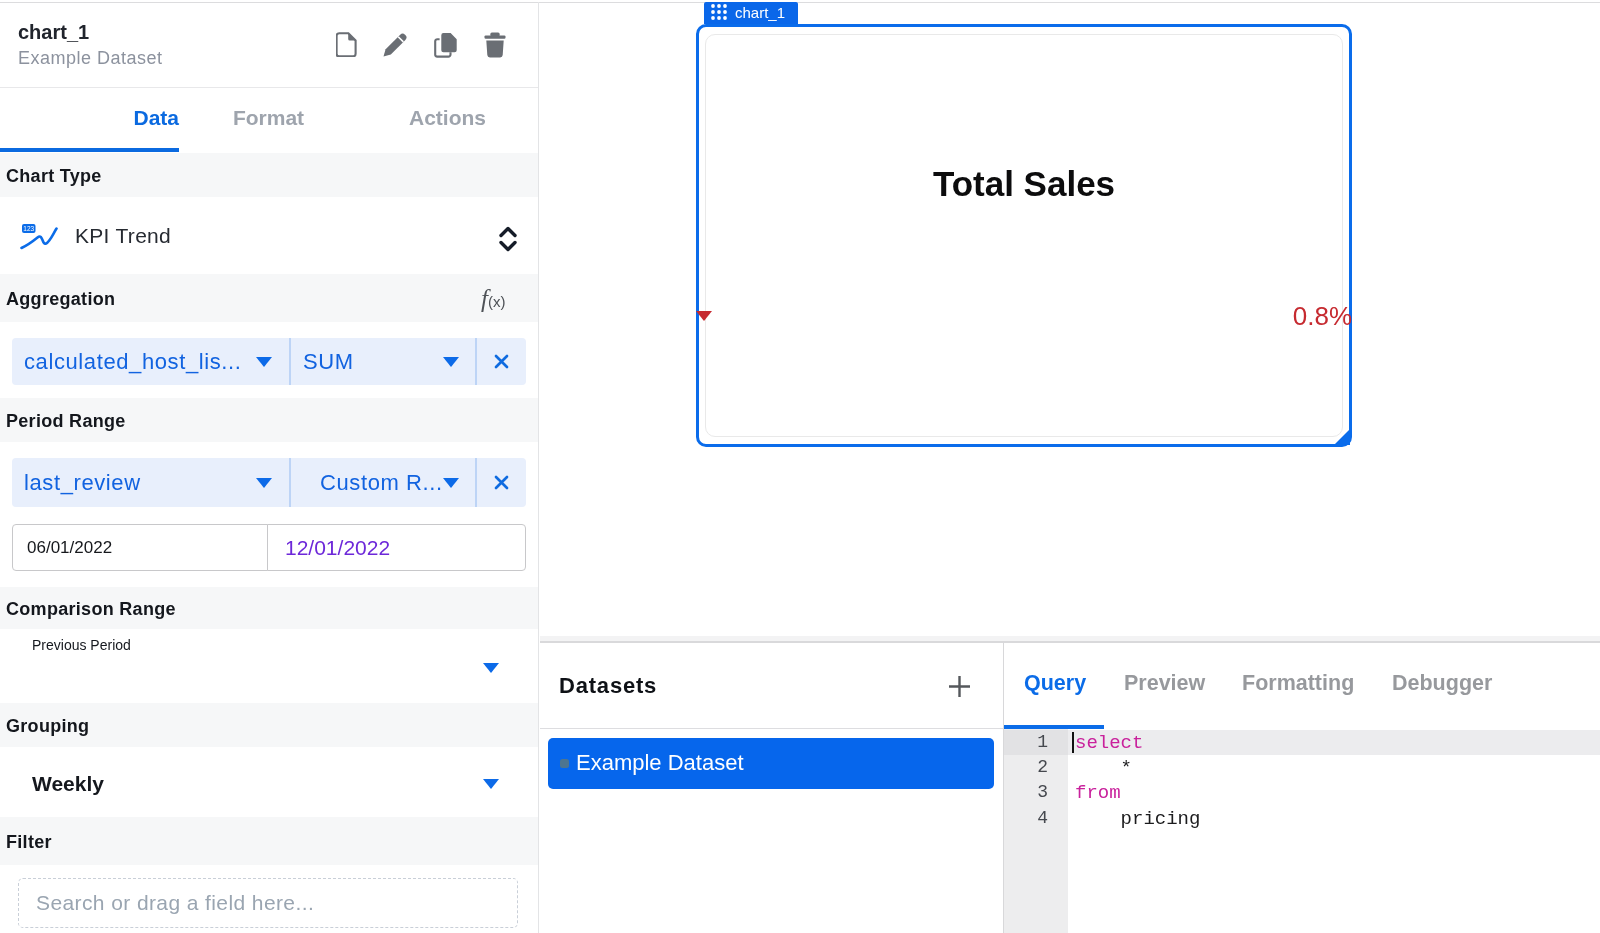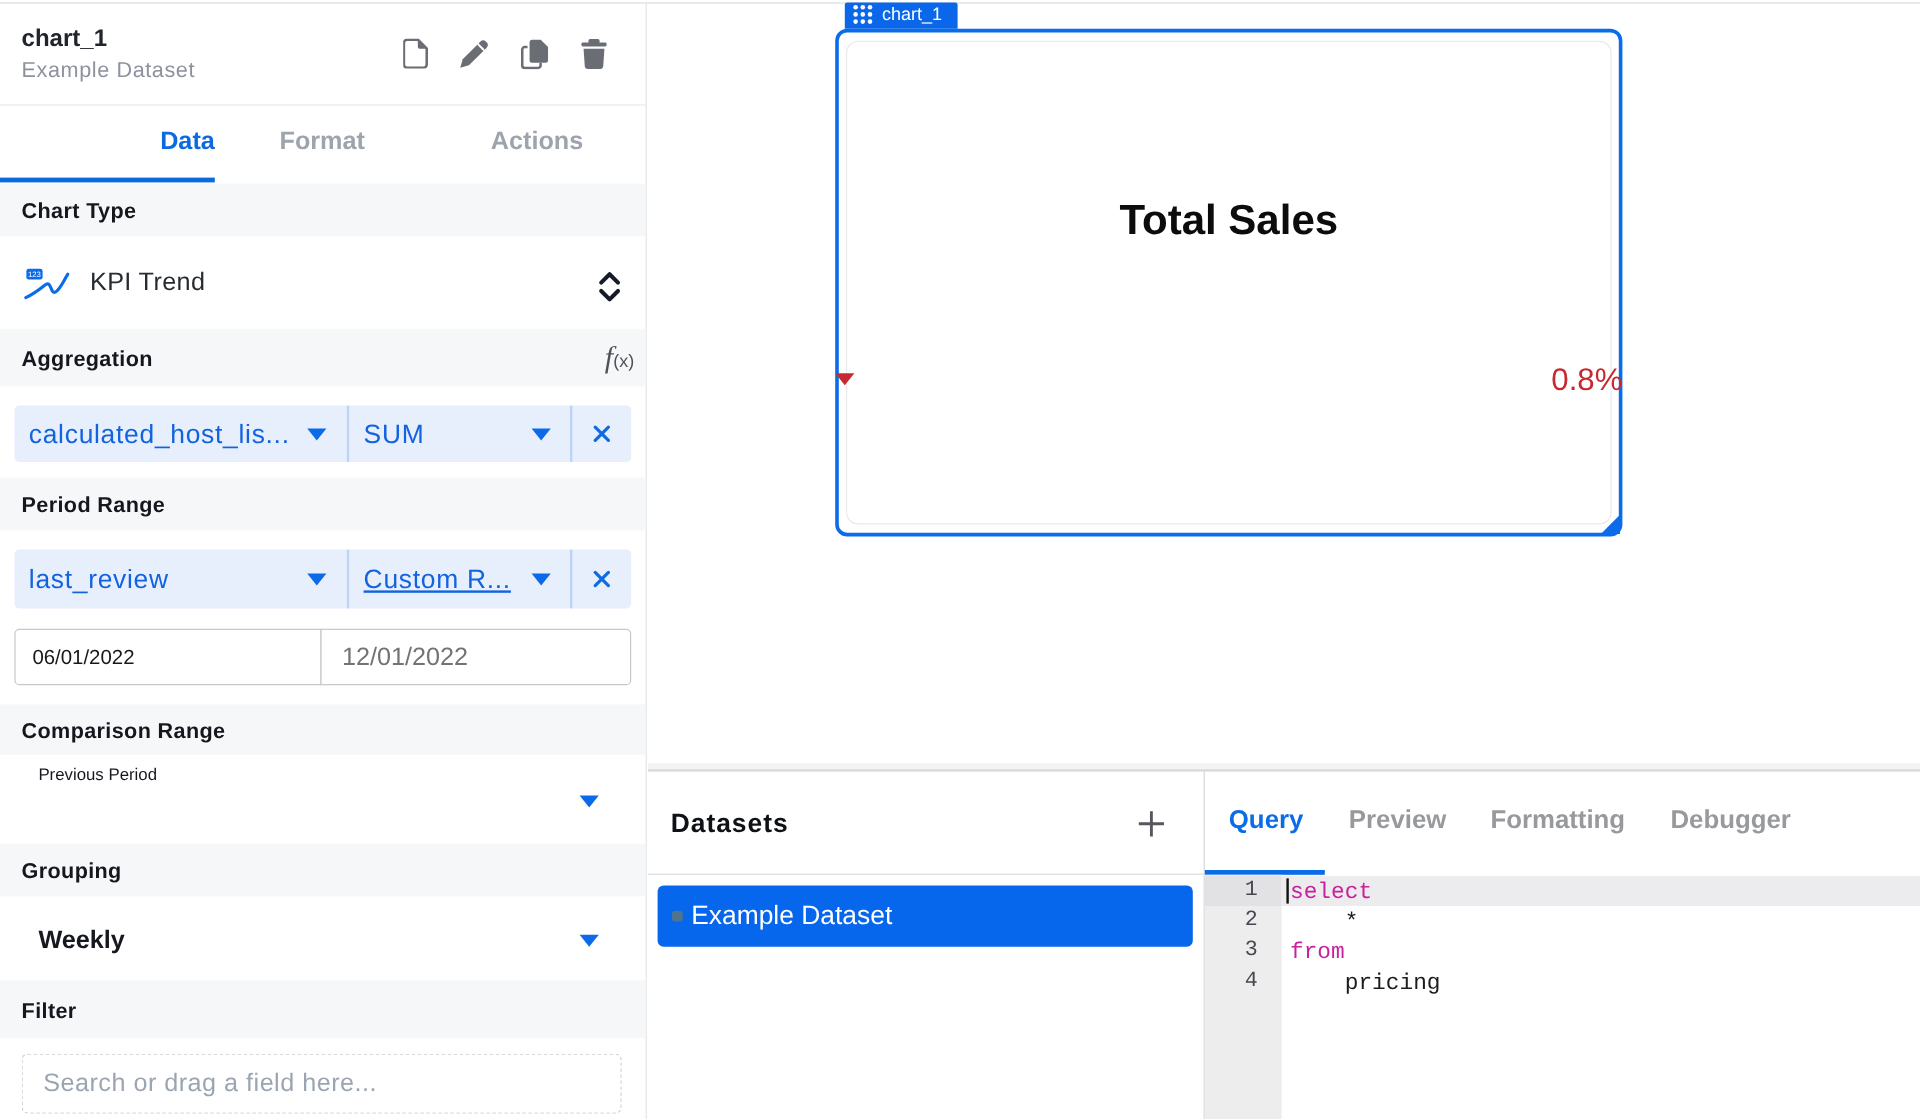--- a/index.html
+++ b/index.html
@@ -1,20 +1,20 @@
 <!DOCTYPE html>
 <html><head>
 <meta charset="utf-8">
 <style>
 * { margin:0; padding:0; box-sizing:border-box; }
 html,body { width:1600px; height:933px; background:#fff; font-family:"Liberation Sans", sans-serif; }
 #app { position:relative; width:1600px; height:933px; background:#fff; overflow:hidden; }
 .abs { position:absolute; }
 .band { position:absolute; left:0; width:538px; background:#f6f7f8; display:flex; align-items:center; }
-.band span { font-size:18px; font-weight:700; color:#14171d; margin-left:18px; letter-spacing:.3px; padding-top:2px; }
+.band span { font-size:18px; font-weight:700; color:#14171d; margin-left:6px; letter-spacing:.3px; padding-top:2px; }
 .pill { position:absolute; left:12px; width:514px; background:#e8effc; border-radius:4px; }
 .pilltext { position:absolute; top:0; height:100%; display:flex; align-items:center; font-size:22px; letter-spacing:.6px; color:#1263e0; }
 .caret { position:absolute; width:0; height:0; border-left:8.5px solid transparent; border-right:8.5px solid transparent; border-top:10px solid #0c6ae8; }
 .pilldiv { position:absolute; top:0; bottom:0; width:1.5px; background:#bdd4f6; }
 </style>
 </head>
 <body>
 <div id="app">
 
   <div class="abs" style="left:0;top:2px;width:1600px;height:1px;background:#dcdcde;"></div>
@@ -60,21 +60,21 @@
   </svg>
   <div class="abs" style="left:75px;top:223px;height:26px;line-height:26px;font-size:21px;letter-spacing:.3px;color:#262a31;">KPI Trend</div>
   <svg class="abs" style="left:498px;top:226px;" width="20" height="26" viewBox="0 0 20 26">
     <path d="M3 9.5 L10 2.5 L17 9.5" fill="none" stroke="#151c28" stroke-width="3.4" stroke-linecap="round" stroke-linejoin="round"></path>
     <path d="M3 16.5 L10 23.5 L17 16.5" fill="none" stroke="#151c28" stroke-width="3.4" stroke-linecap="round" stroke-linejoin="round"></path>
   </svg>
 
   <div class="band" style="top:274px;height:48px;">
       <span>Aggregation</span>
     </div>
-  <div class="abs" style="left:504px;top:285px;color:#4e5257;"><i style="font-family:'Liberation Serif',serif;font-size:25px;">f</i><span style="font-size:15px;">(x)</span></div>
+  <div class="abs" style="left:481px;top:285px;color:#4e5257;"><i style="font-family:'Liberation Serif',serif;font-size:25px;">f</i><span style="font-size:15px;">(x)</span></div>
 
   <div class="pill" style="top:338px;height:47px;">
     <div class="pilltext" style="left:12px;">calculated_host_lis...</div>
     <div class="caret" style="left:244px;top:19px;"></div>
     <div class="pilldiv" style="left:277px;"></div>
     <div class="pilltext" style="left:291px;">SUM</div>
     <div class="caret" style="left:431px;top:19px;"></div>
     <div class="pilldiv" style="left:463px;"></div>
     <svg class="abs" style="left:482px;top:16px;" width="15" height="15" viewBox="0 0 15 15">
         <path d="M2 2 L13 13 M13 2 L2 13" stroke="#0f6be0" stroke-width="2.7" stroke-linecap="round"></path>
@@ -82,32 +82,32 @@
   </div>
 
   <div class="band" style="top:398px;height:44px;">
       <span>Period Range</span>
     </div>
 
   <div class="pill" style="top:458px;height:49px;">
     <div class="pilltext" style="left:12px;">last_review</div>
     <div class="caret" style="left:244px;top:20px;"></div>
     <div class="pilldiv" style="left:277px;"></div>
-    <div class="pilltext" style="left:291px;text-decoration:underline;">Custom R...</div>
+    <div class="pilltext" style="left:308px;">Custom R...</div>
     <div class="caret" style="left:431px;top:20px;"></div>
     <div class="pilldiv" style="left:463px;"></div>
     <svg class="abs" style="left:482px;top:17px;" width="15" height="15" viewBox="0 0 15 15">
         <path d="M2 2 L13 13 M13 2 L2 13" stroke="#0f6be0" stroke-width="2.7" stroke-linecap="round"></path>
       </svg>
   </div>
 
   <div class="abs" style="left:12px;top:524px;width:256px;height:47px;border:1px solid #c8c8ca;border-radius:4px 0 0 4px;background:#fff;"></div>
   <div class="abs" style="left:267px;top:524px;width:259px;height:47px;border:1px solid #c8c8ca;border-radius:0 4px 4px 0;background:#fff;"></div>
   <div class="abs" style="left:27px;top:524px;height:47px;line-height:47px;font-size:17px;color:#16181c;">06/01/2022</div>
-  <div class="abs" style="left:285px;top:524px;height:47px;line-height:47px;font-size:21px;color:#737373;">12/01/2022</div>
+  <div class="abs" style="left:285px;top:524px;height:47px;line-height:47px;font-size:21px;color:#6d28d9;">12/01/2022</div>
 
   <div class="band" style="top:587px;height:42px;">
       <span>Comparison Range</span>
     </div>
   <div class="abs" style="left:32px;top:632px;height:26px;line-height:26px;font-size:14px;font-weight:400;color:#15181e;">Previous Period</div>
   <div class="caret" style="left:483px;top:663px;"></div>
 
   <div class="band" style="top:703px;height:44px;">
       <span>Grouping</span>
     </div>

